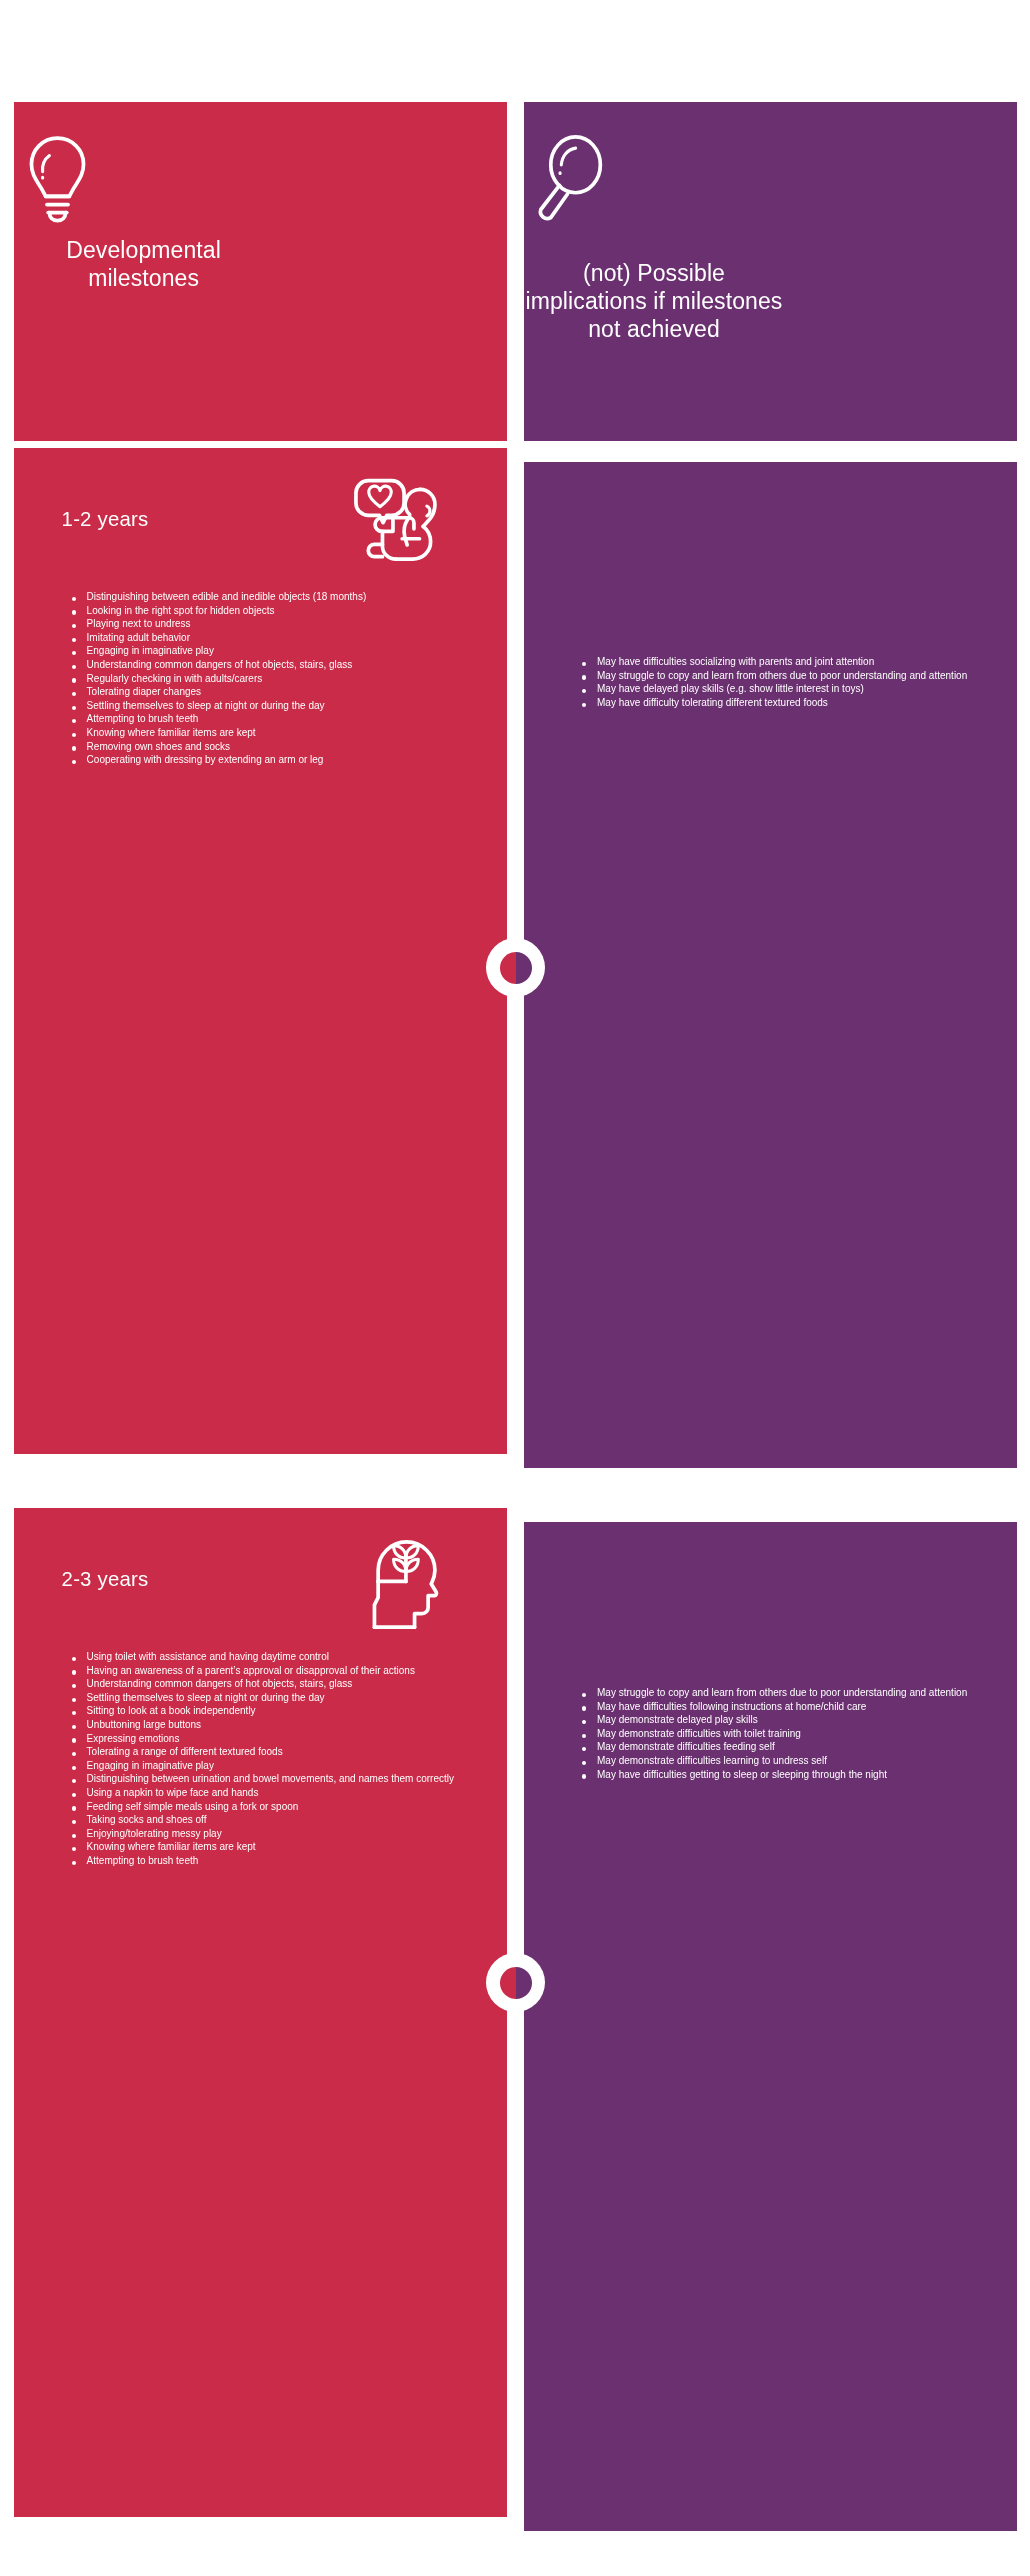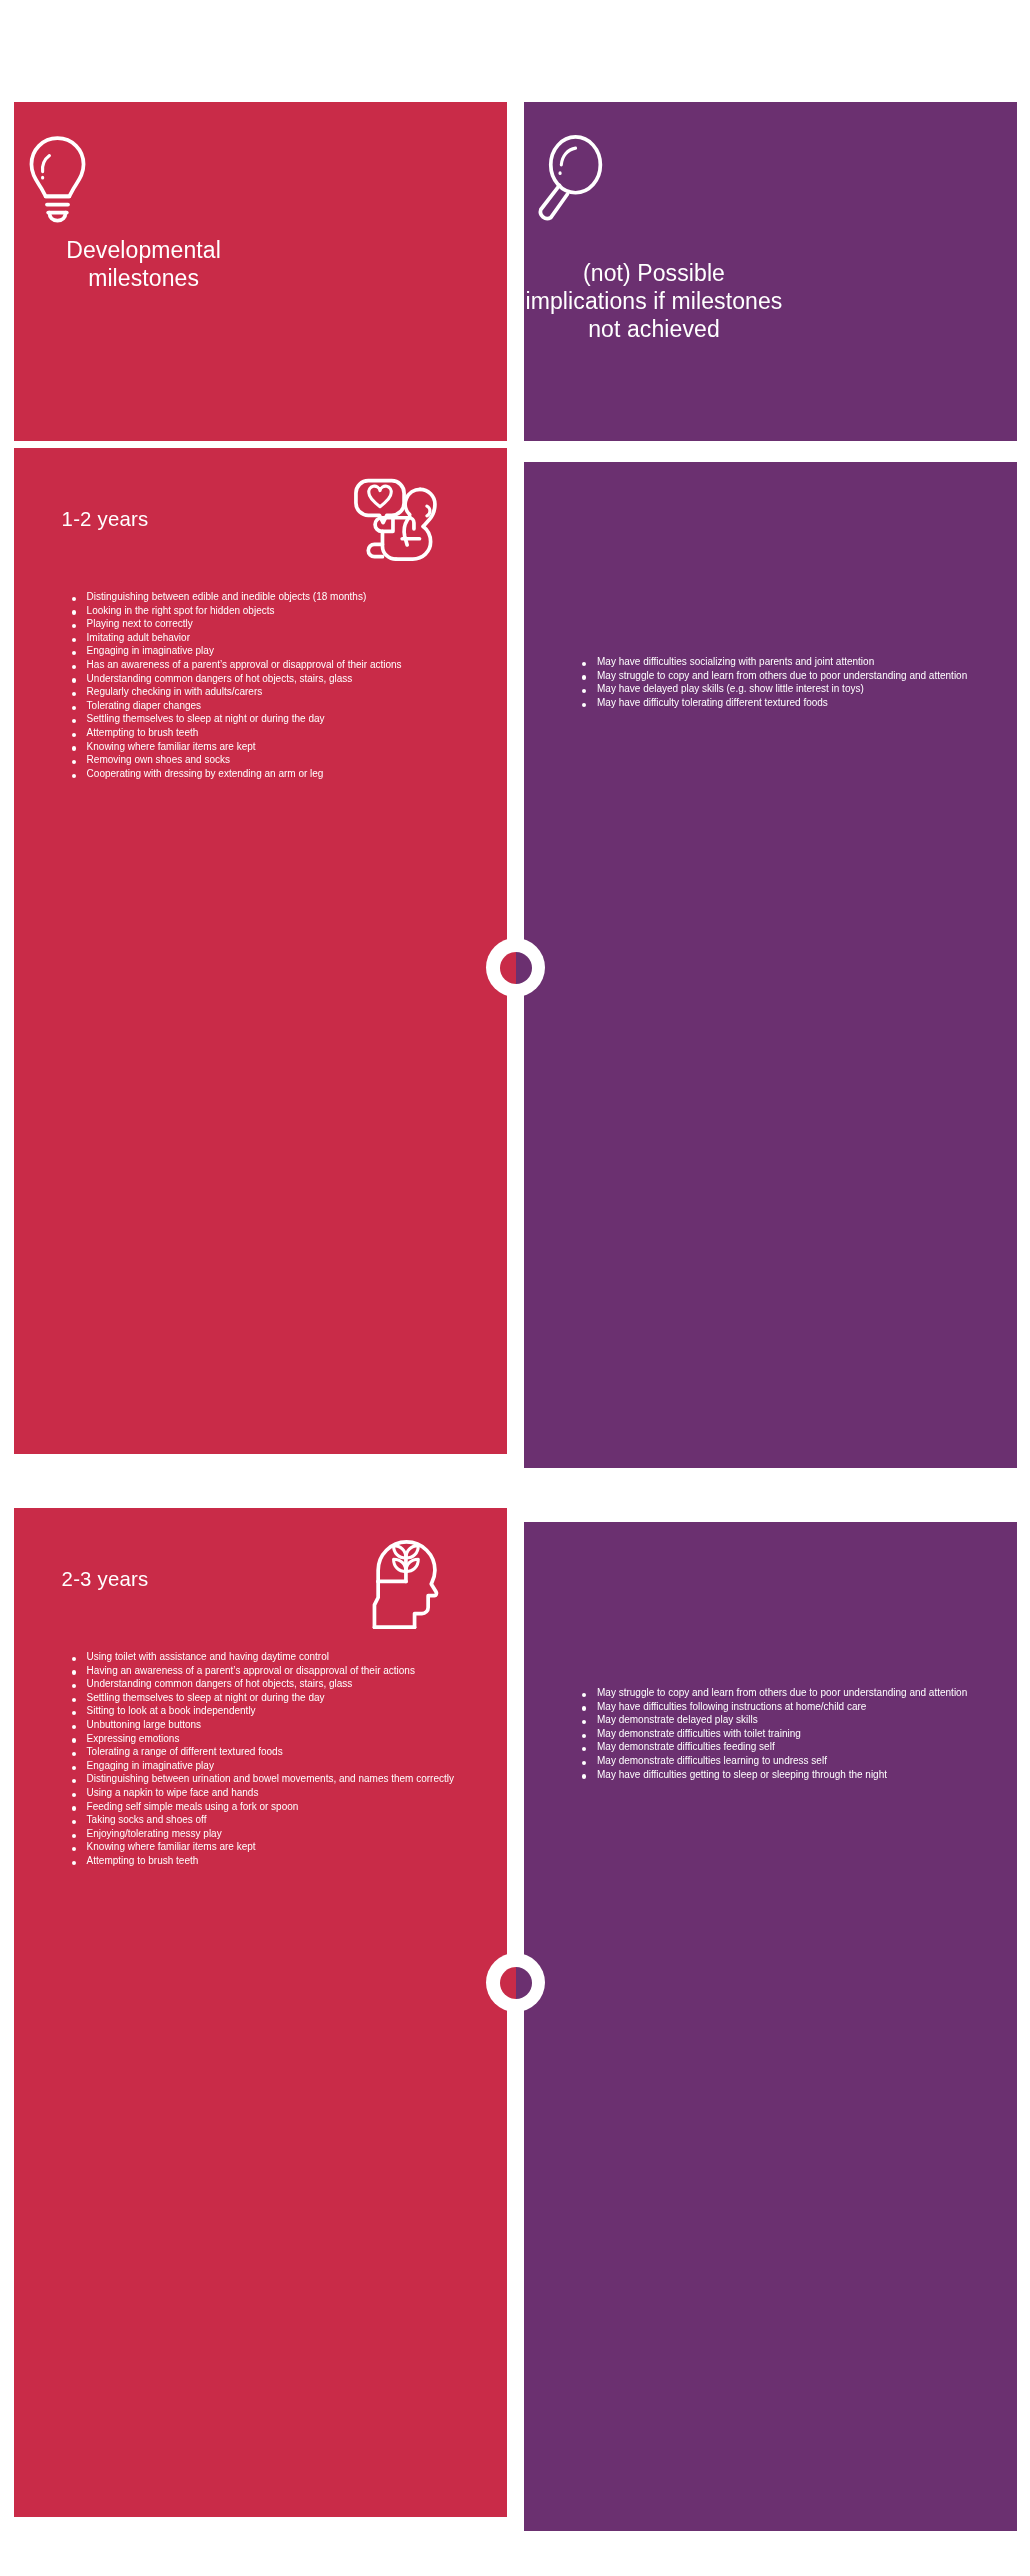--- a/index.html
+++ b/index.html
@@ -232,24 +232,23 @@
           <path d="M50 74 h18 v22 h-18 a11 11 0 0 1 0 -22 Z"></path>
 
           <path d="M51 117 h-13 a10 10 0 0 0 0 20 h13"></path>
           <path d="M83 108 h28"></path>
         </svg>
       </span>
     </div>
     <ul class="bullets left-list list-left-pad">
       <li>Distinguishing between edible and inedible objects (18 months)</li>
       <li>Looking in the right spot for hidden objects</li>
-      <li>Playing next to correctly</li>
+      <li>Playing next to undress</li>
       <li>Imitating adult behavior</li>
       <li>Engaging in imaginative play</li>
-      <li>Has an awareness of a parent’s approval or disapproval of their actions</li>
       <li>Understanding common dangers of hot objects, stairs, glass</li>
       <li>Regularly checking in with adults/carers</li>
       <li>Tolerating diaper changes</li>
       <li>Settling themselves to sleep at night or during the day</li>
       <li>Attempting to brush teeth</li>
       <li>Knowing where familiar items are kept</li>
       <li>Removing own shoes and socks</li>
       <li>Cooperating with dressing by extending an arm or leg</li>
     </ul>
   </div>

